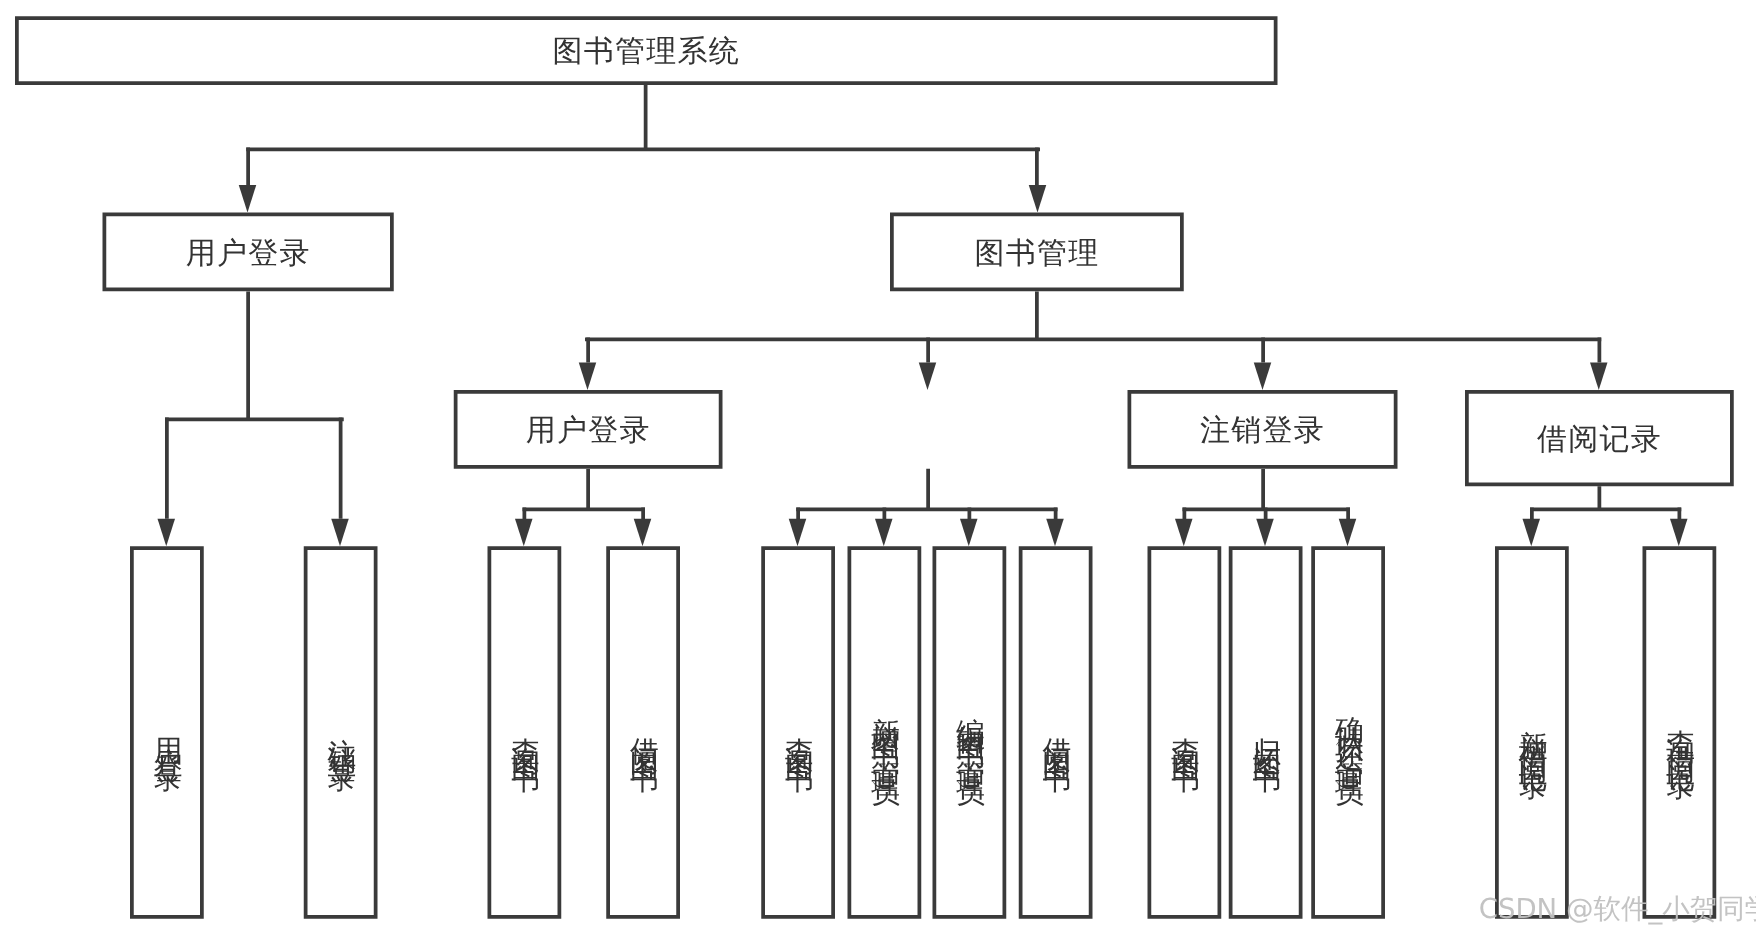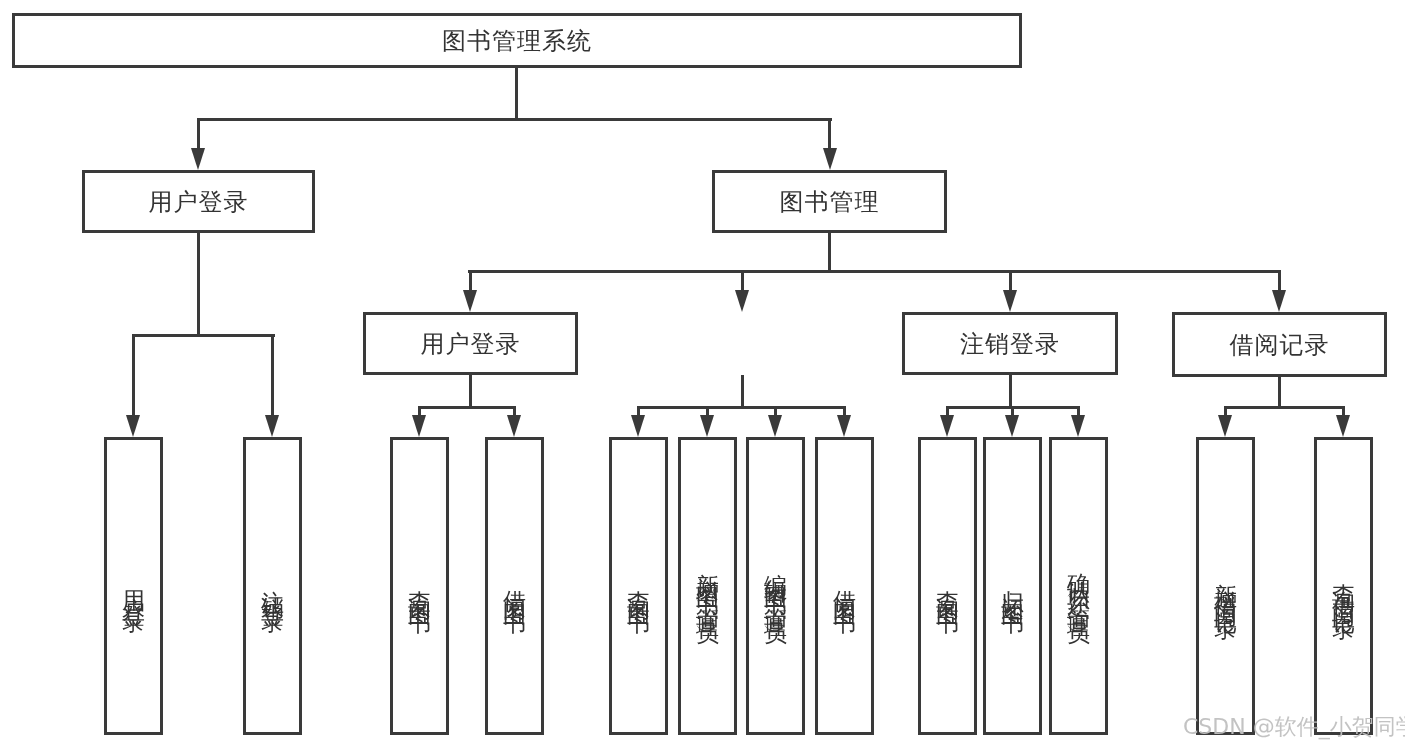--- a/index.html
+++ b/index.html
@@ -125,21 +125,21 @@
     <div class="arr" style="left:1336px;top:415px;"></div>
   </div>
 
   <div class="box" style="left:12px;top:13px;width:1010px;height:55px;">图书管理系统</div>
 
   <div class="box" style="left:82px;top:170px;width:233px;height:63px;">用户登录</div>
   <div class="box" style="left:712px;top:170px;width:235px;height:63px;">图书管理</div>
 
   <div class="box" style="left:363px;top:312px;width:215px;height:63px;">用户登录</div>
   <div class="box" style="left:902px;top:312px;width:216px;height:63px;">注销登录</div>
-  <div class="box" style="left:1172px;top:312px;width:215px;height:65px;">借阅记录</div>
+  <div class="box" style="left:1172px;top:312px;width:215px;height:77px;">借阅记录</div>
 
   <div class="box vbox" style="left:104px;top:437px;width:59px;height:298px;">用户登录</div>
   <div class="box vbox" style="left:243px;top:437px;width:59px;height:298px;">注销登录</div>
 
   <div class="box vbox" style="left:390px;top:437px;width:59px;height:298px;">查询图书</div>
   <div class="box vbox" style="left:485px;top:437px;width:59px;height:298px;">借阅图书</div>
 
   <div class="box vbox" style="left:609px;top:437px;width:59px;height:298px;">查询图书</div>
   <div class="box vbox" style="left:678px;top:437px;width:59px;height:298px;">新增图书（管理员）</div>
   <div class="box vbox" style="left:746px;top:437px;width:59px;height:298px;">编辑图书（管理员）</div>

